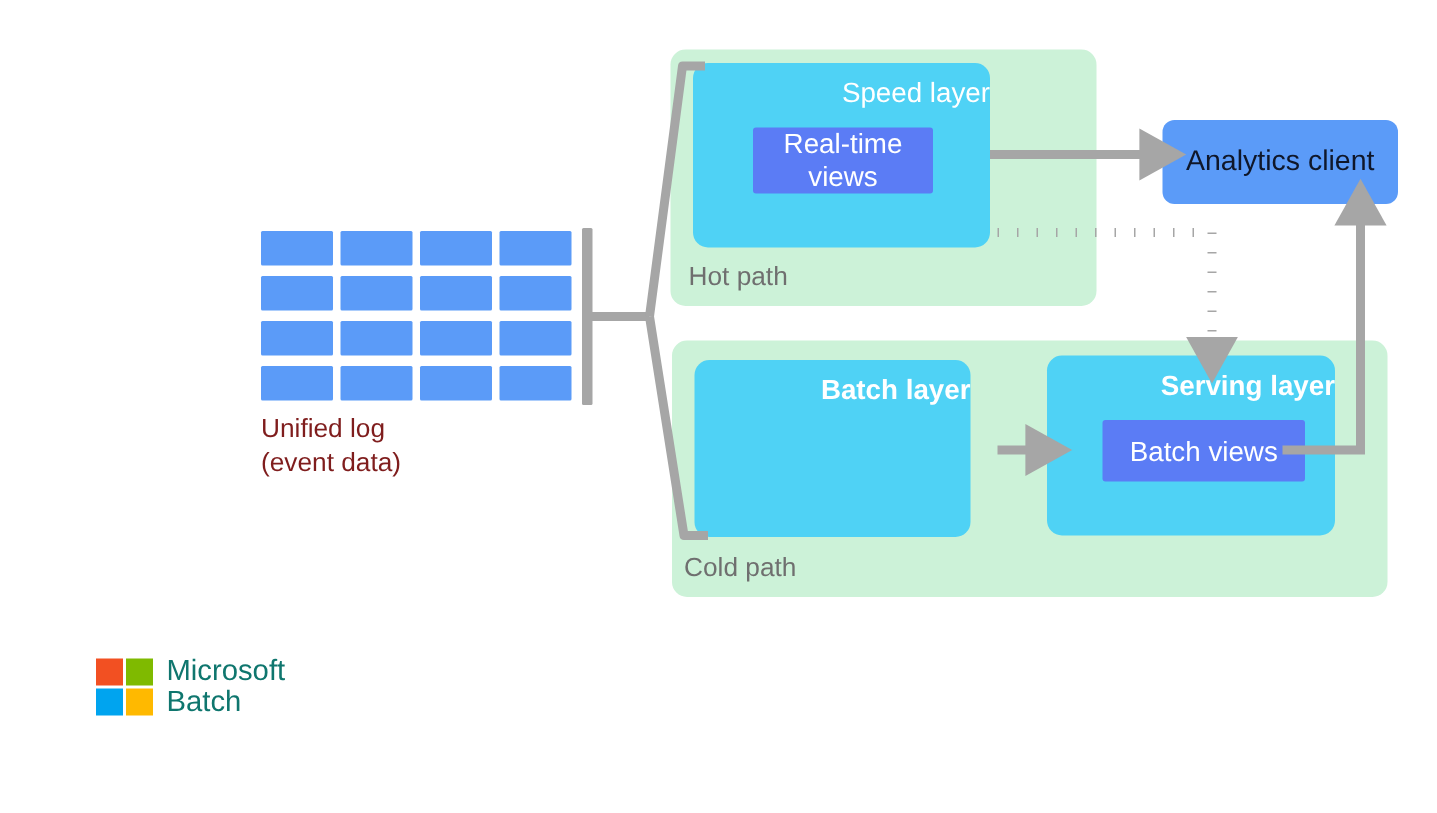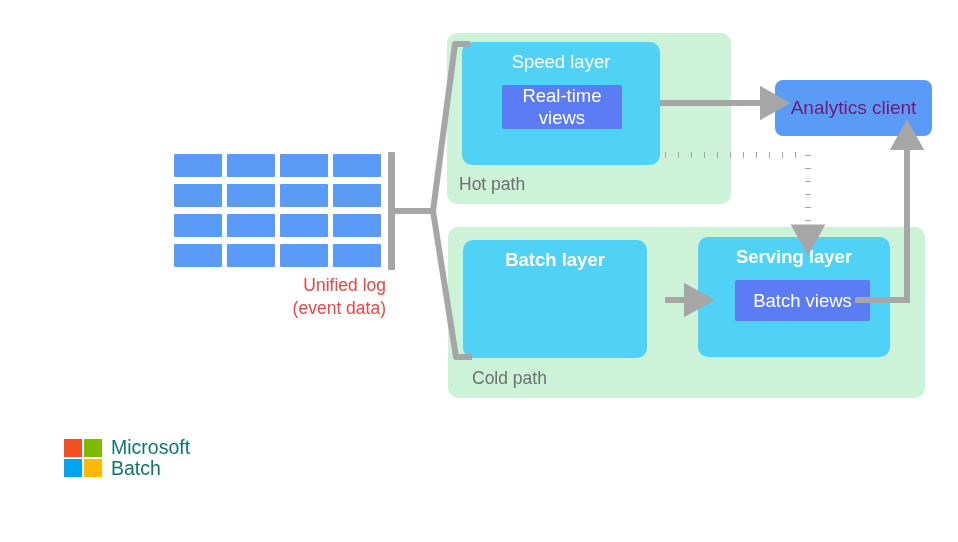--- a/index.html
+++ b/index.html
@@ -43,58 +43,58 @@
     width: 7px;
     height: 118px;
     background: #A6A6A6;
     border-radius: 1px;
   }
   #unified-log-caption {
     position: absolute;
     left: 174px;
     top: 274px;
     width: 212px;
-    text-align: right;
-    color: #ef4444;
+    text-align: left;
+    color: #7f1d1d;
     font-size: 17.5px;
     line-height: 23px;
   }
 
   
   .path-container {
     position: absolute;
     background: #CCF2D8;
     border-radius: 10px;
   }
   #hot-path-container  { left: 447px; top: 33px;  width: 284px; height: 171px; }
   #cold-path-container { left: 448px; top: 227px; width: 477px; height: 171px; }
 
   .path-label {
     position: absolute;
     color: #6F6F6F;
     font-size: 17.5px;
     white-space: nowrap;
   }
   #hot-path-label  { left: 459px; top: 174px; }
-  #cold-path-label { left: 472px; top: 368px; }
+  #cold-path-label { left: 456px; top: 368px; }
 
   
   .layer-box {
     position: absolute;
     background: #4FD2F5;
     border-radius: 10px;
   }
   #speed-layer-box   { left: 462px; top: 42px;  width: 198px; height: 123px; }
   #batch-layer-box   { left: 463px; top: 240px; width: 184px; height: 118px; font-weight: bold; }
   #serving-layer-box { left: 698px; top: 237px; width: 192px; height: 120px; font-weight: bold; }
 
   .layer-title {
     position: absolute;
     width: 100%;
-    text-align: center;
+    text-align: right;
     color: #ffffff;
     font-size: 18.5px;
     top: 9px;
     left: 0;
   }
 
   
   .inner-box {
     position: absolute;
     background: #5B7CF5;
@@ -113,21 +113,21 @@
 
   
   #analytics-client-box {
     position: absolute;
     left: 775px;
     top: 80px;
     width: 157px;
     height: 56px;
     background: #5B9BF8;
     border-radius: 8px;
-    color: #701a75;
+    color: #0f172a;
     font-size: 19px;
     display: flex;
     align-items: center;
     justify-content: center;
   }
 
   
   #connectors {
     position: absolute;
     left: 0; top: 0;

